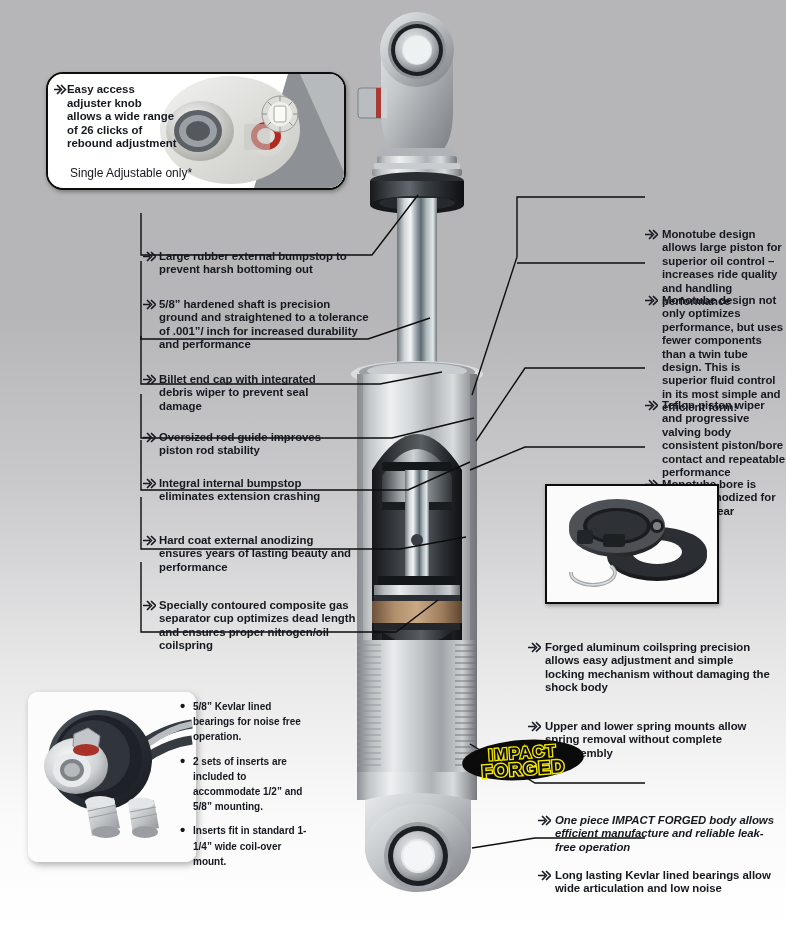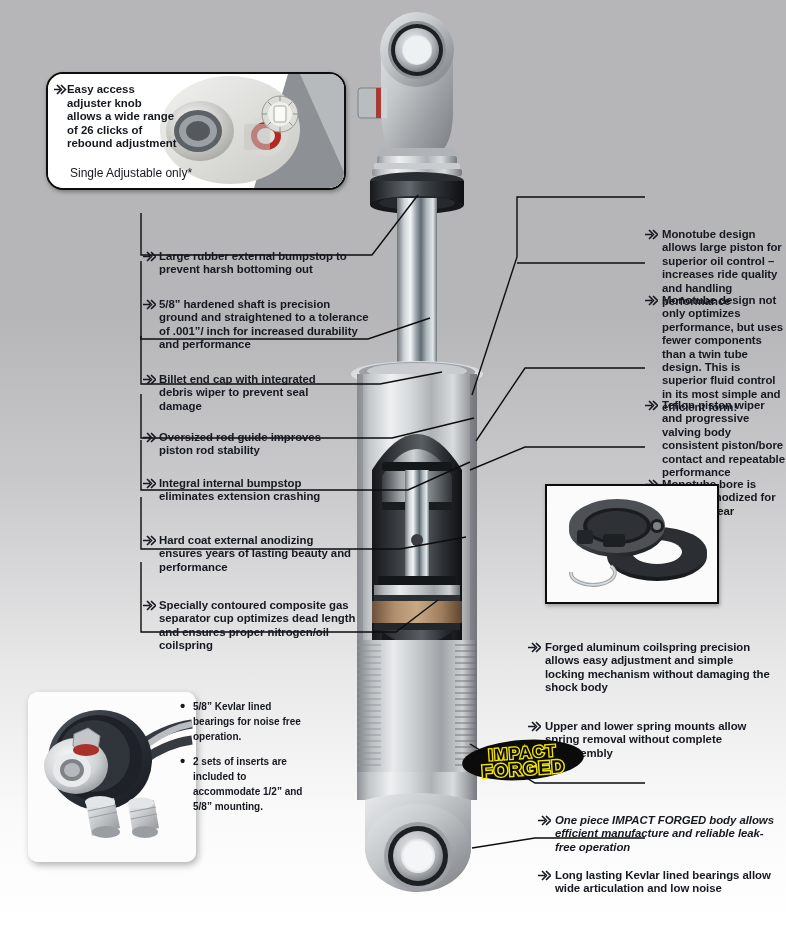--- a/index.html
+++ b/index.html
@@ -526,20 +526,21 @@
           <path d="M103 127 l26 -5"></path>
       </g>
     </g>
   </svg>
 </div>
 
 <div class="bullets">
   <ul>
     <li>5/8” Kevlar lined bearings for noise free operation.</li>
     <li>2 sets of inserts are included to accommodate 1/2” and 5/8” mounting.</li>
+    <li>Inserts fit in standard 1-1/4” wide coil-over mount.</li>
   </ul>
 </div>
 
 <div class="logo">
   <svg viewBox="0 0 122 42" width="122" height="42" xmlns="http://www.w3.org/2000/svg">
     <ellipse cx="61" cy="21" rx="61" ry="20" fill="#0b0b0b"></ellipse>
     <text id="logo-l1" x="61" y="19" text-anchor="middle" font-family="'Liberation Sans',sans-serif" font-size="16" font-weight="bold" letter-spacing="1.4" fill="#0b0b0b" stroke="#f2e400" stroke-width="2.6" paint-order="stroke">IMPACT</text>
     <text id="logo-l2" x="61" y="36" text-anchor="middle" font-family="'Liberation Sans',sans-serif" font-size="18" font-weight="bold" letter-spacing="1.2" fill="#0b0b0b" stroke="#f2e400" stroke-width="2.8" paint-order="stroke">FORGED</text>
   </svg>
 </div>

